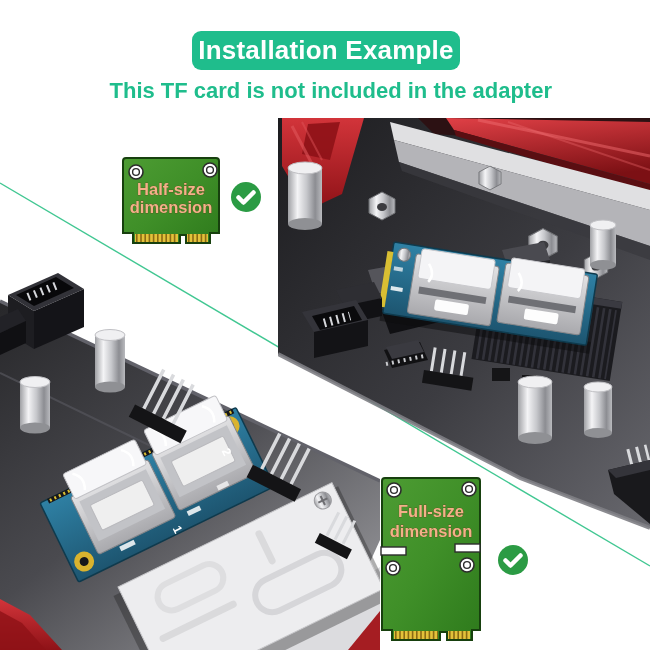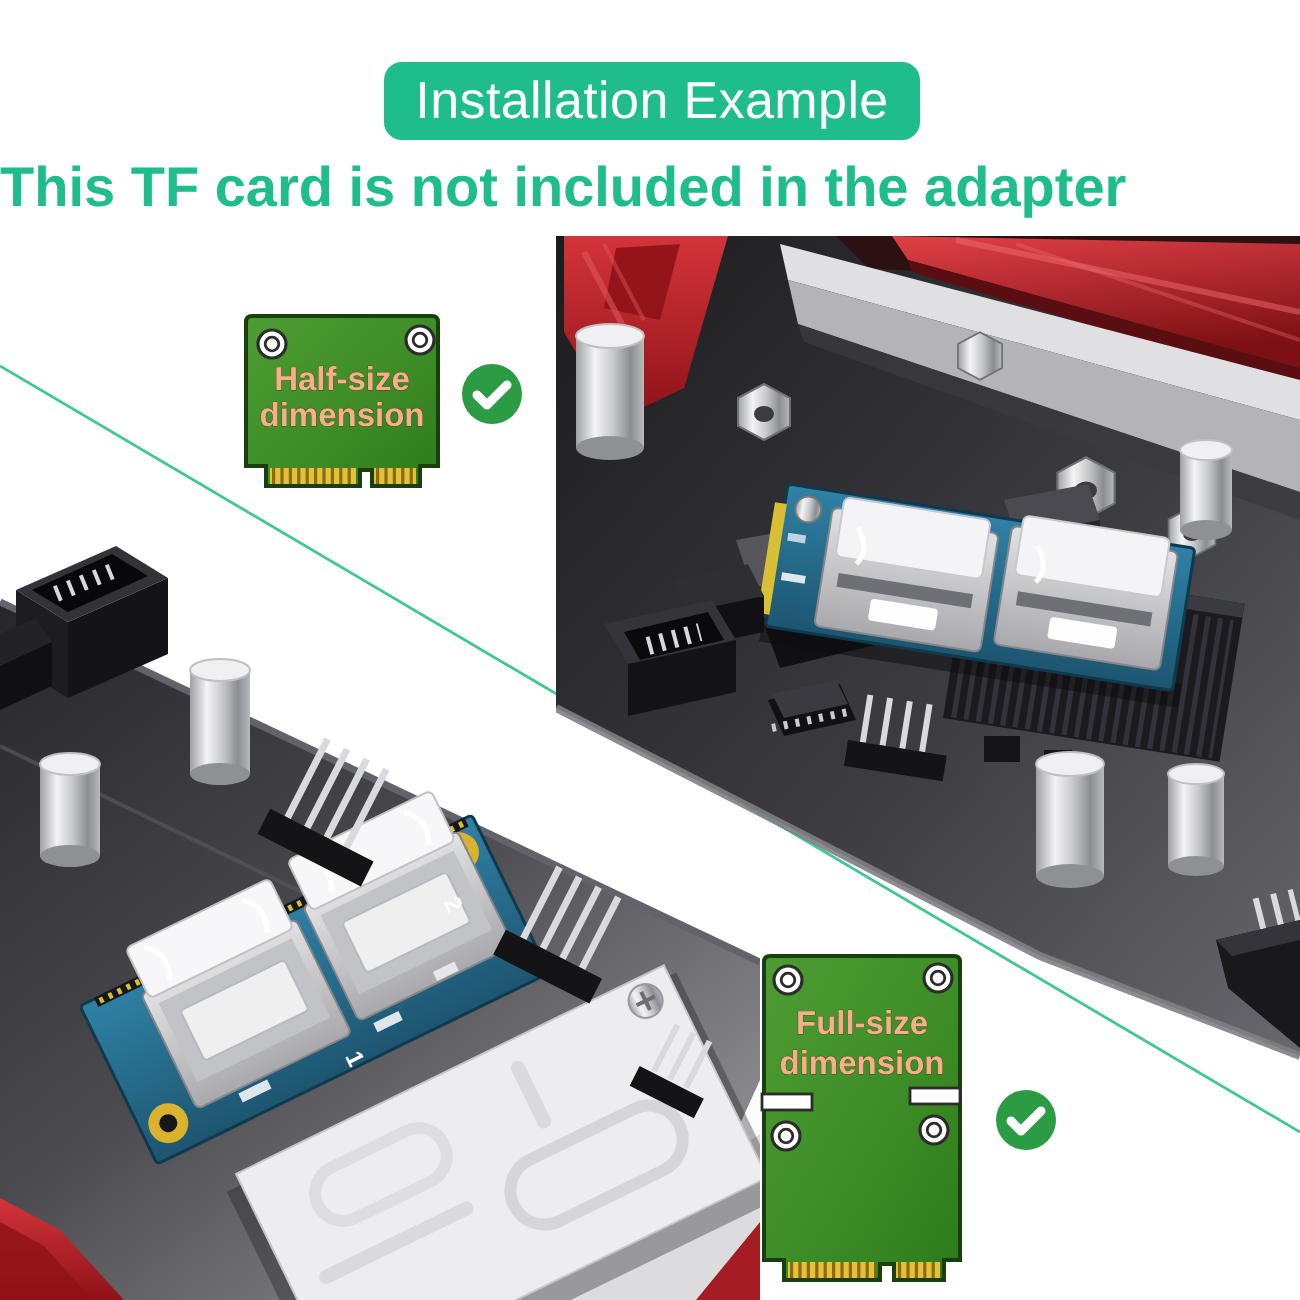--- a/index.html
+++ b/index.html
@@ -10,25 +10,25 @@
   .abs{position:absolute;}
   
   .sep{left:0;top:0;width:650px;height:650px;pointer-events:none;}
   
   .banner{
     left:192px;top:31px;width:268px;height:39px;
     background:var(--accent_green,#1FBD8C);
     border-radius:9px;display:flex;align-items:center;justify-content:center;
   }
   .banner span{
-    color:#fff;font-size:26px;font-weight:400;letter-spacing:0.2px;white-space:nowrap;
+    color:#fff;font-size:26px;font-weight:700;letter-spacing:0.2px;white-space:nowrap;
   }
   .subtitle{
-    left:0;top:78px;width:552px;text-align:left;
-    color:var(--accent_green,#1FBD8C);font-size:28px;font-weight:700;white-space:nowrap;
+    left:0;top:78px;width:552px;text-align:right;
+    color:var(--accent_green,#1FBD8C);font-size:22px;font-weight:700;white-space:nowrap;
   }
   .cardlabel{
     fill:var(--pcb_label_salmon,#F3B089);
     font-family:"Liberation Sans",sans-serif;
     font-size:16.5px;font-weight:700;text-anchor:middle;
     paint-order:stroke;stroke:#5a3a1a;stroke-width:0.4px;
   }
   .sdlabel{
     fill:#ffffff;font-family:"Liberation Sans",sans-serif;
     font-size:12px;font-weight:700;text-anchor:middle;

